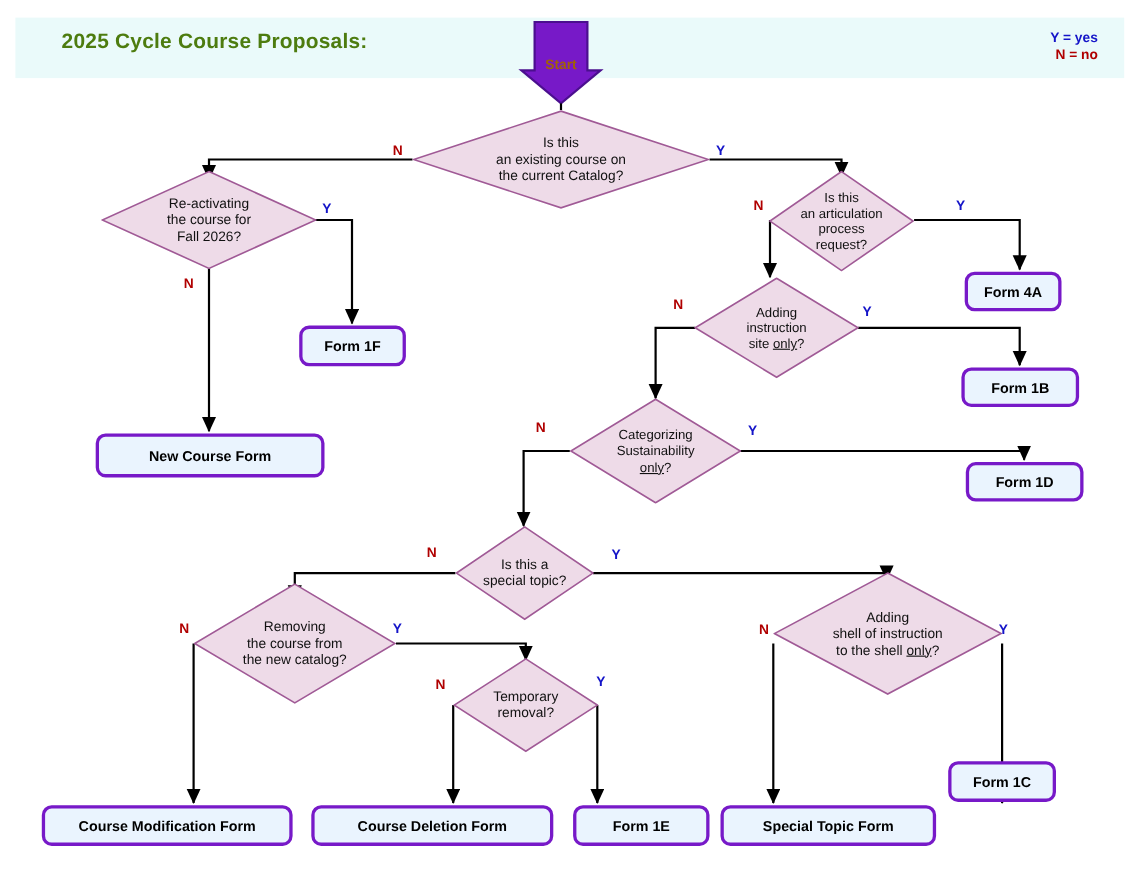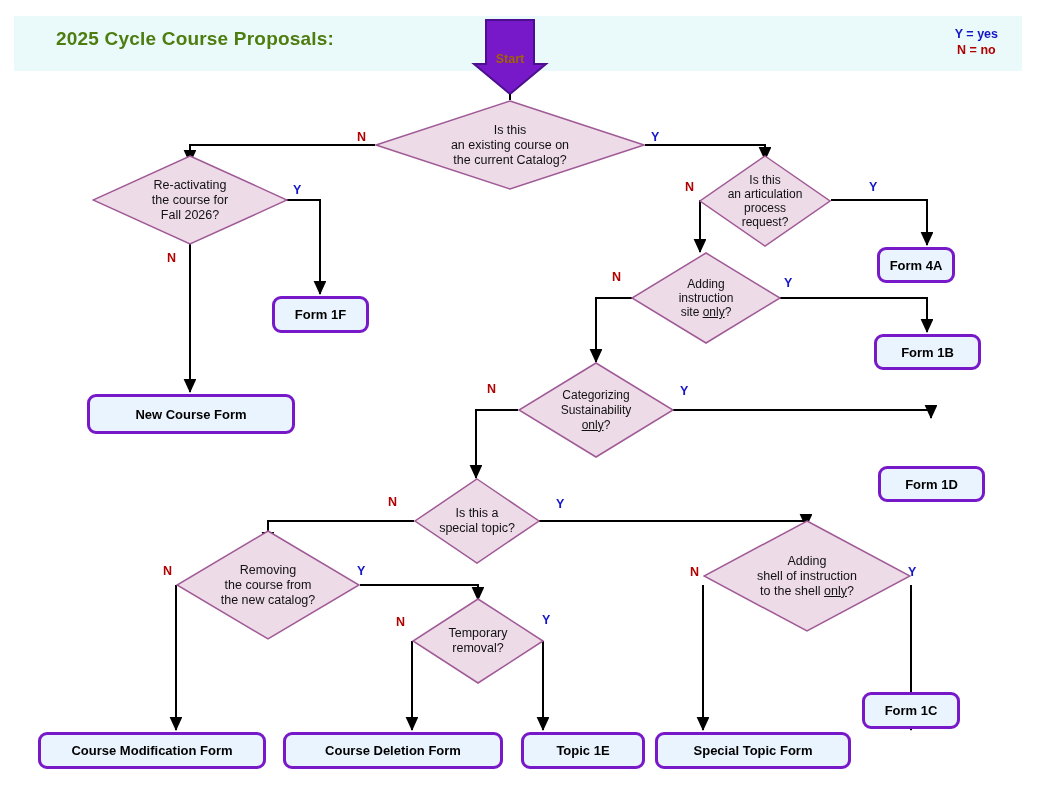--- a/index.html
+++ b/index.html
@@ -33,21 +33,21 @@
     top: 28px;
     font-size: 19px;
     font-weight: bold;
     color: #4d7c0f;
     letter-spacing: 0.2px;
   }
   .legend {
     position: absolute;
     right: 40px;
     top: 26px;
-    text-align: center;
+    text-align: right;
     line-height: 16px;
   }
   .legend div {
     font-size: 12.5px;
     font-weight: bold;
   }
   .legend .leg-y { color: #1414c8; }
   .legend .leg-n { color: #b00000; }
 
   
@@ -278,31 +278,31 @@
       <span>Adding</span><br>
       <span>shell of instruction</span><br>
       <span>to the shell </span><span class="u">only</span><span>?</span>
     </div>
   </div>
 
   <div class="node box" style="left:272px; top:296px; width:97px; height:37px;">Form 1F</div>
 
   <div class="node box" style="left:87px; top:394px; width:208px; height:40px;">New Course Form</div>
 
-  <div class="node box" style="left:877px; top:247px; width:78px; height:36px;">Form 4A</div>
+  <div class="node box" style="left:877px; top:247px; width:88px; height:36px;">Form 4A</div>
 
   <div class="node box" style="left:874px; top:334px; width:107px; height:36px;">Form 1B</div>
 
-  <div class="node box" style="left:878px; top:420px; width:107px; height:36px;margin-top:46px;">Form 1D</div>
+  <div class="node box" style="left:878px; top:420px; width:107px; height:36px;">Form 1D</div>
 
   <div class="node box" style="left:38px; top:732px; width:228px; height:37px;">Course Modification Form</div>
 
   <div class="node box" style="left:283px; top:732px; width:220px; height:37px;">Course Deletion Form</div>
 
-  <div class="node box" style="left:521px; top:732px; width:124px; height:37px;">Topic 1E</div>
+  <div class="node box" style="left:521px; top:732px; width:124px; height:37px;">Form 1E</div>
 
   <div class="node box" style="left:655px; top:732px; width:196px; height:37px;">Special Topic Form</div>
 
   <div class="node box" style="left:862px; top:692px; width:98px; height:37px;">Form 1C</div>
 
   <div class="elabel ln" style="left:357px; top:130px;">N</div>
   <div class="elabel ly" style="left:651px; top:130px;">Y</div>
 
   <div class="elabel ly" style="left:293px; top:183px;">Y</div>
   <div class="elabel ln" style="left:167px; top:251px;">N</div>

